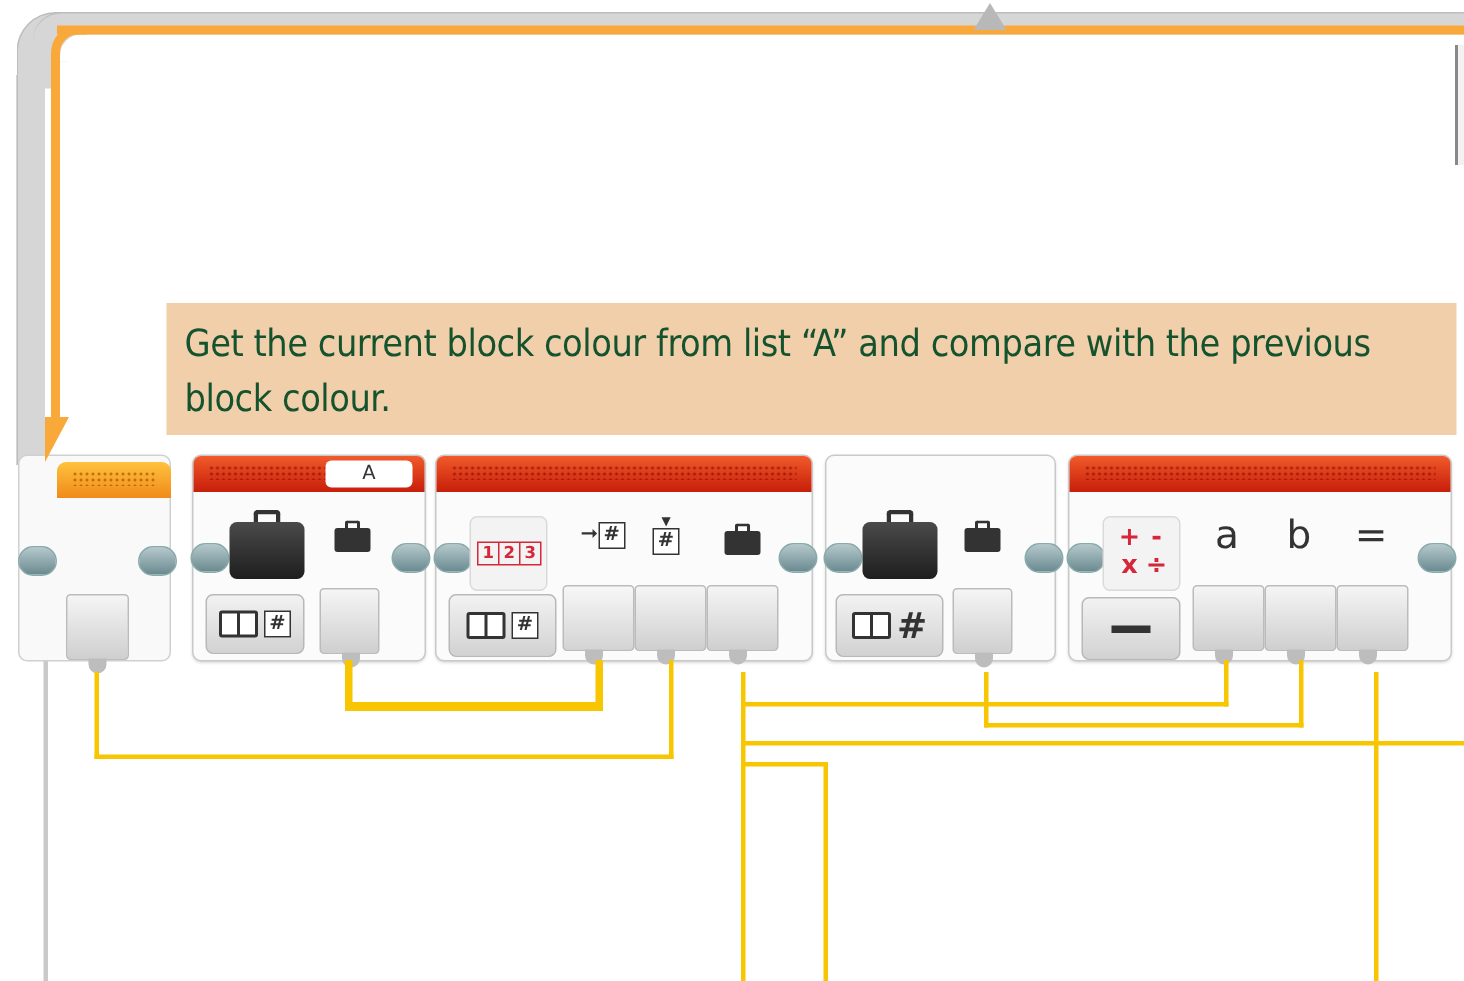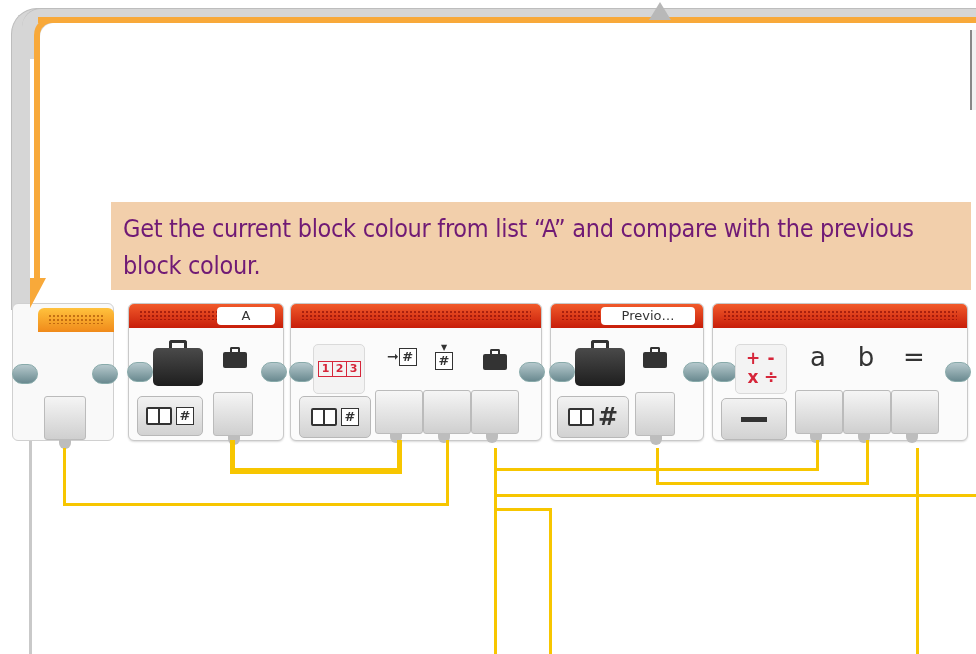--- a/index.html
+++ b/index.html
@@ -10,21 +10,21 @@
   .loop-gray-left{left:11px;top:50px;width:18px;height:260px;background:#d6d6d6;border-left:1px solid #bdbdbd;}
   .loop-corner{left:11px;top:8px;width:40px;height:50px;border-top-left-radius:26px;background:#d6d6d6;border-left:1px solid #bdbdbd;border-top:1px solid #bdbdbd;}
   .loop-orange-top{left:38px;top:17px;width:940px;height:6px;background:#f8a93a;}
   .loop-orange-corner{left:34px;top:17px;width:24px;height:24px;border-top:6px solid #f8a93a;border-left:6px solid #f8a93a;border-top-left-radius:18px;box-sizing:border-box;}
   .loop-orange-left{left:34px;top:38px;width:6px;height:250px;background:#f8a93a;}
   .loop-inner-white{left:40px;top:23px;width:940px;height:270px;background:#fff;border-top-left-radius:14px;}
   .loop-arrow{left:649px;top:2px;width:0;height:0;border-left:11px solid transparent;border-right:11px solid transparent;border-bottom:18px solid #b8b8b8;}
   .right-edge{left:970px;top:30px;width:6px;height:80px;background:#f2f2f2;border-left:2px solid #888;}
   .left-gray-line{left:29px;top:420px;width:3px;height:240px;background:#c9c9c9;}
   
-  .callout{left:111px;top:202px;width:860px;height:88px;background:#f2cfab;box-sizing:border-box;padding:8px 12px;color:#701a75;font-family:"DejaVu Sans Condensed","DejaVu Sans",sans-serif;font-size:25px;line-height:37px;letter-spacing:-0.3px;}
+  .callout{left:111px;top:202px;width:860px;height:88px;background:#f2cfab;box-sizing:border-box;padding:8px 12px;color:#14532d;font-family:"DejaVu Sans Condensed","DejaVu Sans",sans-serif;font-size:25px;line-height:37px;letter-spacing:-0.3px;}
   
   .block{position:absolute;top:303px;height:138px;background:#fbfbfb;border:1px solid #c9c9c9;border-radius:6px;box-sizing:border-box;box-shadow:0 1px 2px rgba(0,0,0,.15);}
   .block .hdr{position:absolute;left:0;top:0;right:0;height:24px;border-radius:5px 5px 0 0;background:linear-gradient(#f15a2a,#c71e0a);}
   .block .hdr::after{content:"";position:absolute;left:10px;right:10px;top:6px;height:10px;background-image:radial-gradient(circle,rgba(120,0,0,.55) 0.8px,transparent 1.2px);background-size:4px 4px;}
   .block .hdr .name{position:absolute;right:8px;top:3px;height:18px;background:#fff;border-radius:4px;font-size:13px;line-height:18px;text-align:center;color:#333;z-index:2;}
   .start-block{left:12px;top:303px;width:102px;height:138px;background:#f9f9f9;border:1px solid #d0d0d0;border-radius:6px;box-sizing:border-box;}
   .start-hdr{left:38px;top:308px;width:76px;height:24px;background:linear-gradient(#ffc23d,#f08a1a);border-radius:6px 6px 0 0;}
   .start-hdr::after{content:"";position:absolute;left:10px;right:10px;top:6px;height:10px;background-image:radial-gradient(circle,rgba(160,70,0,.6) 0.8px,transparent 1.2px);background-size:4px 4px;}
   .start-arrow{left:30px;top:278px;width:0;height:0;border-left:16px solid #f8a93a;border-right:16px solid transparent;border-bottom:30px solid transparent;}
   .seq-plug{position:absolute;width:26px;height:20px;background:linear-gradient(#b5c8cc,#6a8a90);border-radius:10px;border:1px solid #8aa;box-sizing:border-box;}
@@ -100,23 +100,20 @@
   <div class="glyph" style="left:96px;top:44px;font-size:14px;">➞<span class="hash-box">#</span></div>
   <div class="glyph" style="left:144px;top:40px;font-size:14px;"><div style="font-size:8px;line-height:8px;">▼</div><span class="hash-box">#</span></div>
   <div class="suitcase-small" style="left:192px;top:50px;"></div>
   <div class="plug-socket" style="left:84px;top:86px;width:48px;background:linear-gradient(#f7f7f7,#d4d4d4);"></div>
   <div class="plug-socket" style="left:132px;top:86px;width:48px;"></div>
   <div class="plug-socket" style="left:180px;top:86px;width:48px;"></div>
   <div class="seq-plug" style="left:228px;top:58px;"></div>
 </div>
 
 <div class="block" style="left:550px;width:154px;">
-  <div class="hdr">
-    <span class="name" style="width:94px;">Previo…</span>
-  </div>
   <div class="seq-plug" style="left:-2px;top:58px;"></div>
   <div class="suitcase-big" style="left:24px;top:44px;"></div>
   <div class="suitcase-small" style="left:92px;top:48px;"></div>
   <div class="mode-btn" style="left:6px;top:92px;width:72px;height:42px;font-size:24px;">
     <span class="book"></span>
     <span>#</span>
   </div>
   <div class="plug-socket" style="left:84px;top:88px;"></div>
   <div class="seq-plug" style="left:132px;top:58px;"></div>
 </div>

